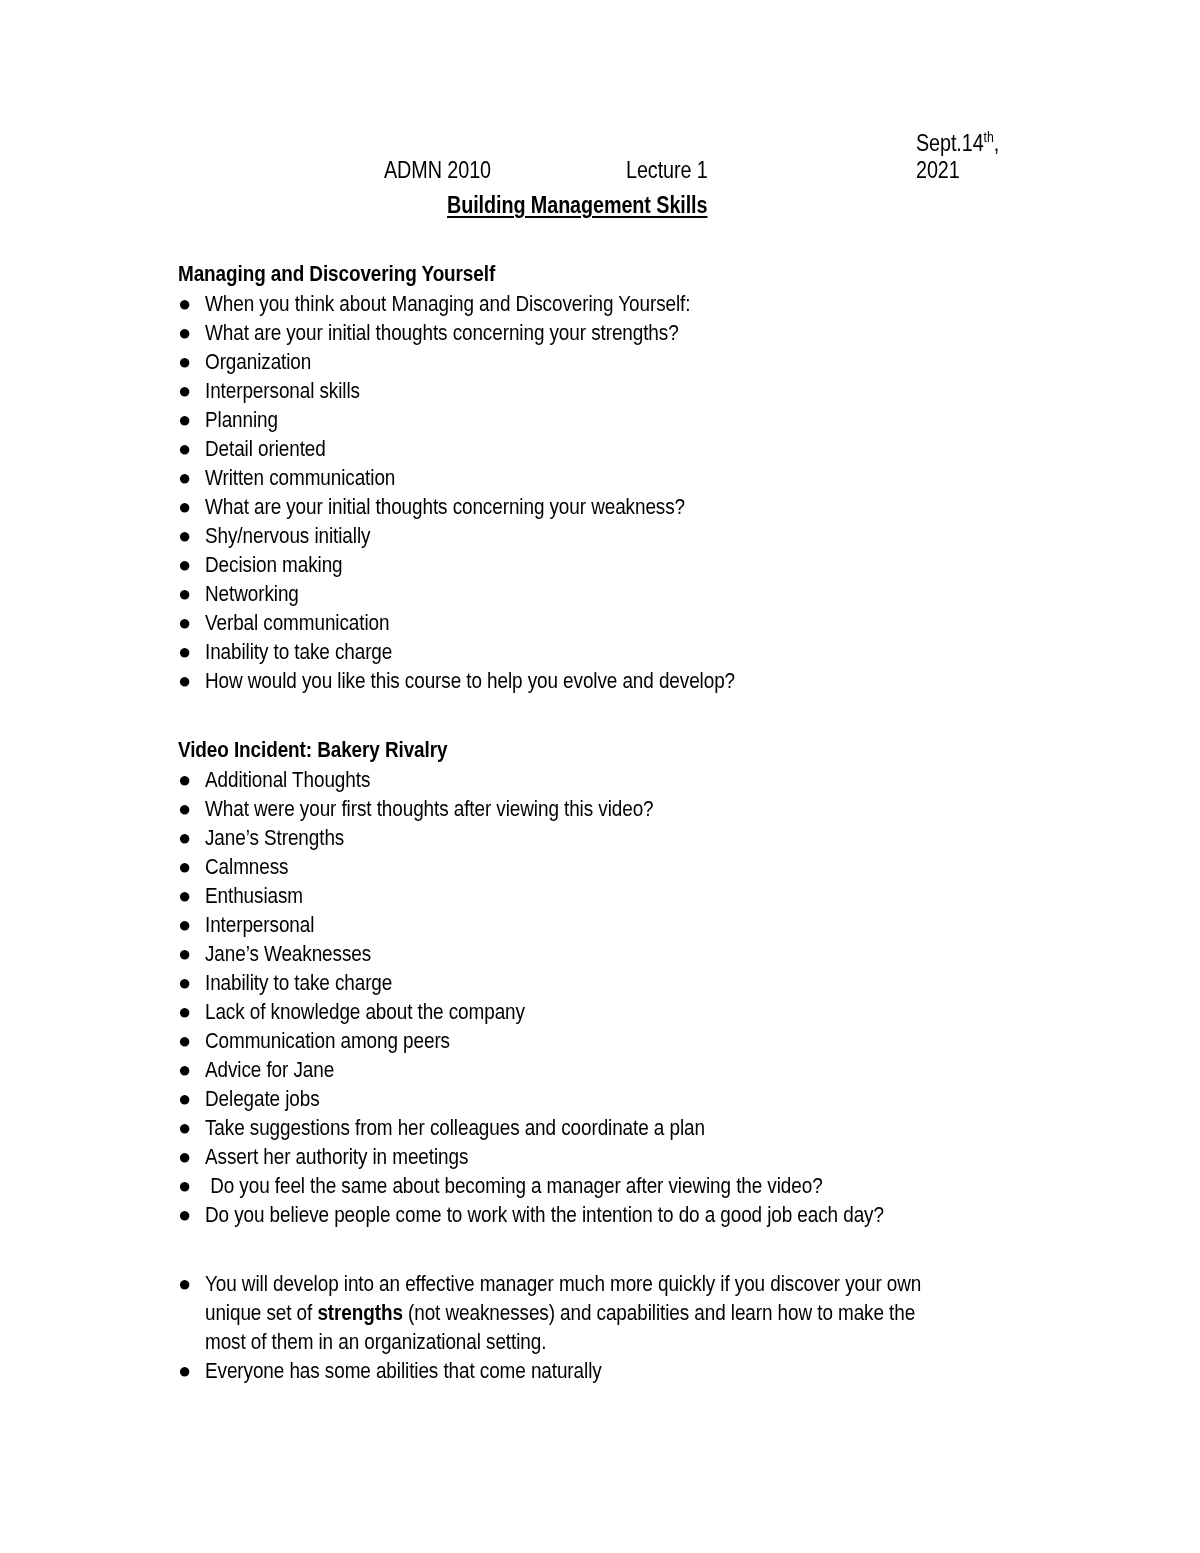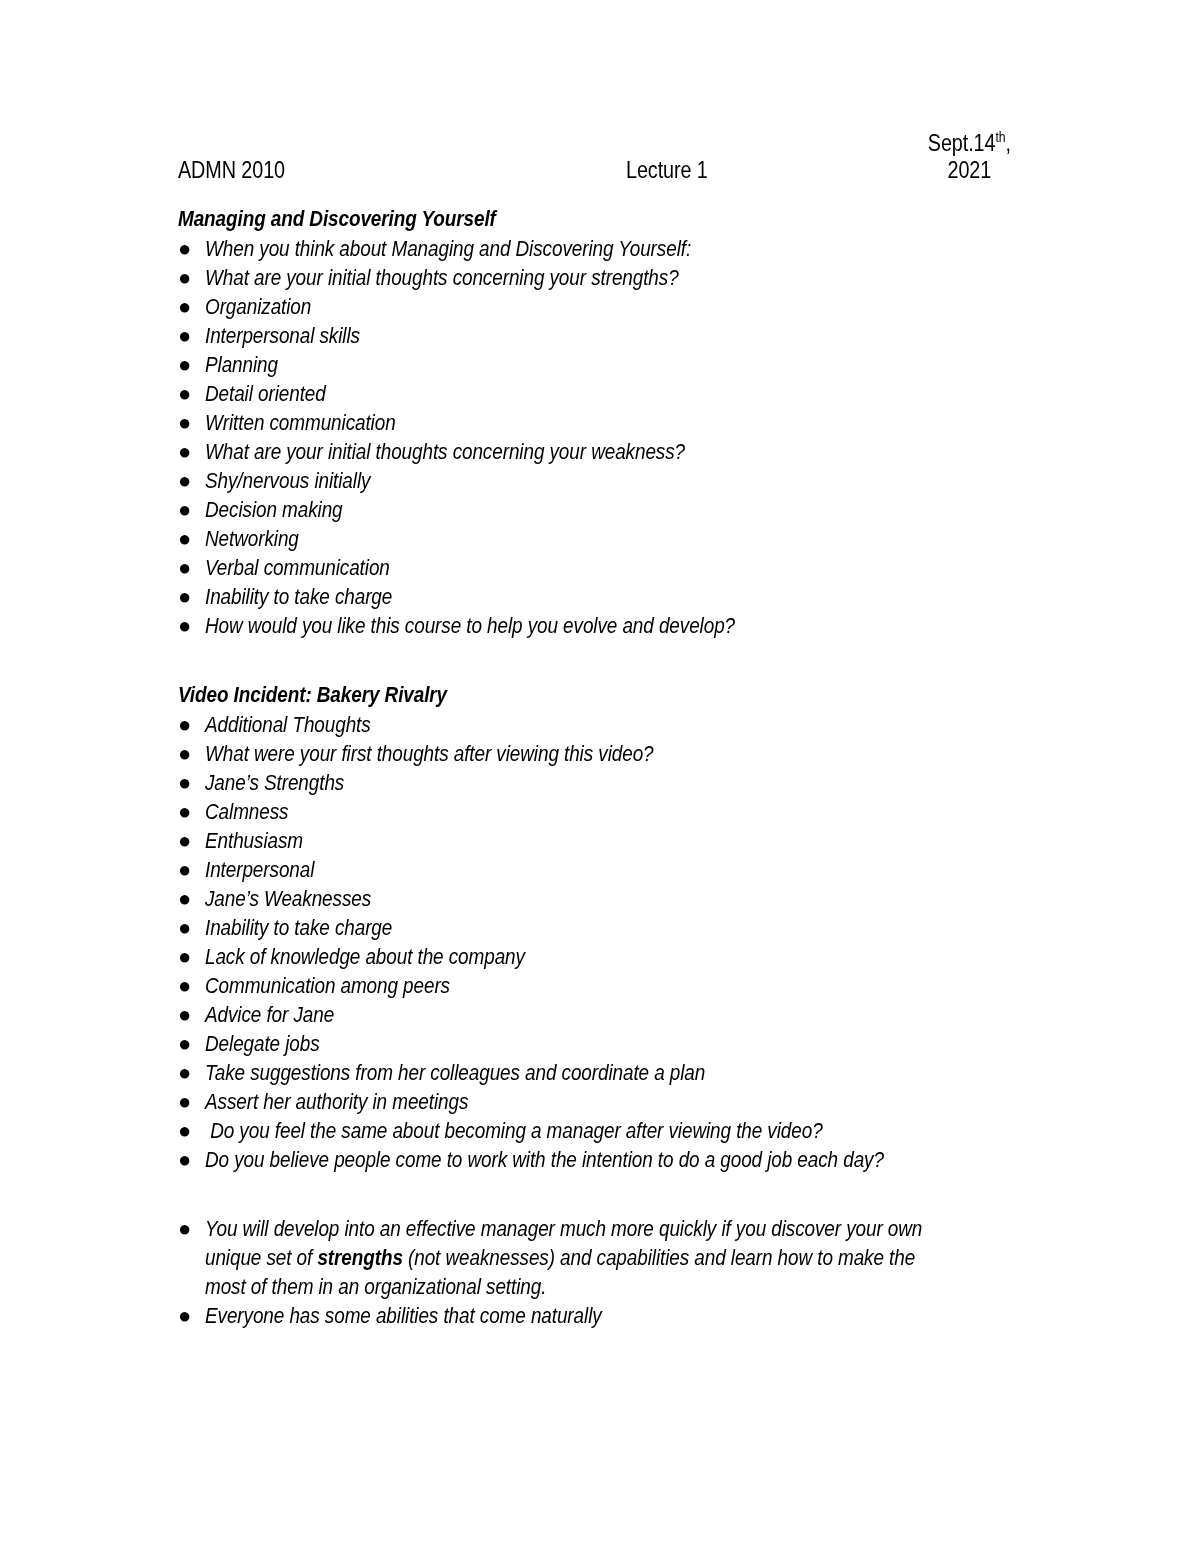--- a/index.html
+++ b/index.html
@@ -31,40 +31,39 @@
     letter-spacing: -0.1px;
   }
 
   .header-row {
     display: flex;
     align-items: baseline;
     font-size: 23px;
     margin: 0 0 0 0;
     height: 34px;
   }
-  .hdr-left  { width: 330px; }
+  .hdr-left  { width: 330px; text-align: right; }
   .hdr-mid   { width: 330px; text-align: center; }
-  .hdr-right { flex: 1; text-align: center; padding-left: 78px; }
+  .hdr-right { flex: 1; text-align: left; padding-left: 78px; }
   .sup { font-size: 0.62em; vertical-align: super; line-height: 0; }
 
   .doc-title {
     text-align: center;
     font-size: 23px;
     font-weight: bold;
     margin-top: 28px;
     padding-right: 22px;
   }
   .doc-title .narrow {
     text-decoration: underline;
     text-underline-offset: 3px;
   }
 
   .section {
     margin-top: 40px;
-    font-style: italic;
   }
   .section-head {
     font-size: 22px;
     font-weight: bold;
     line-height: 30px;
   }
 
   ul.lvl { list-style: none; margin: 0; padding: 0; }
 
   li.item {
@@ -102,20 +101,23 @@
       <span class="narrow">ADMN 2010</span>
     </div>
     <div class="hdr-mid">
       <span class="narrow">Lecture 1</span>
     </div>
     <div class="hdr-right">
       <span class="narrow"><span>Sept.14</span><span class="sup">th</span><span>, 2021</span></span>
     </div>
   </div>
 
+  <div class="doc-title">
+    <span class="narrow">Building Management Skills</span>
+  </div>
 
   <div id="sections-root">
       <div class="section">
         <div class="section-head"><span class="narrow">Managing and Discovering Yourself</span></div>
         <ul class="lvl">
           <li class="item ind-1">
             <span class="bullet">●</span>
             <span class="txt"><span class="narrow">When you think about Managing and Discovering Yourself:</span></span>
           </li>
           <li class="item ind-3">

